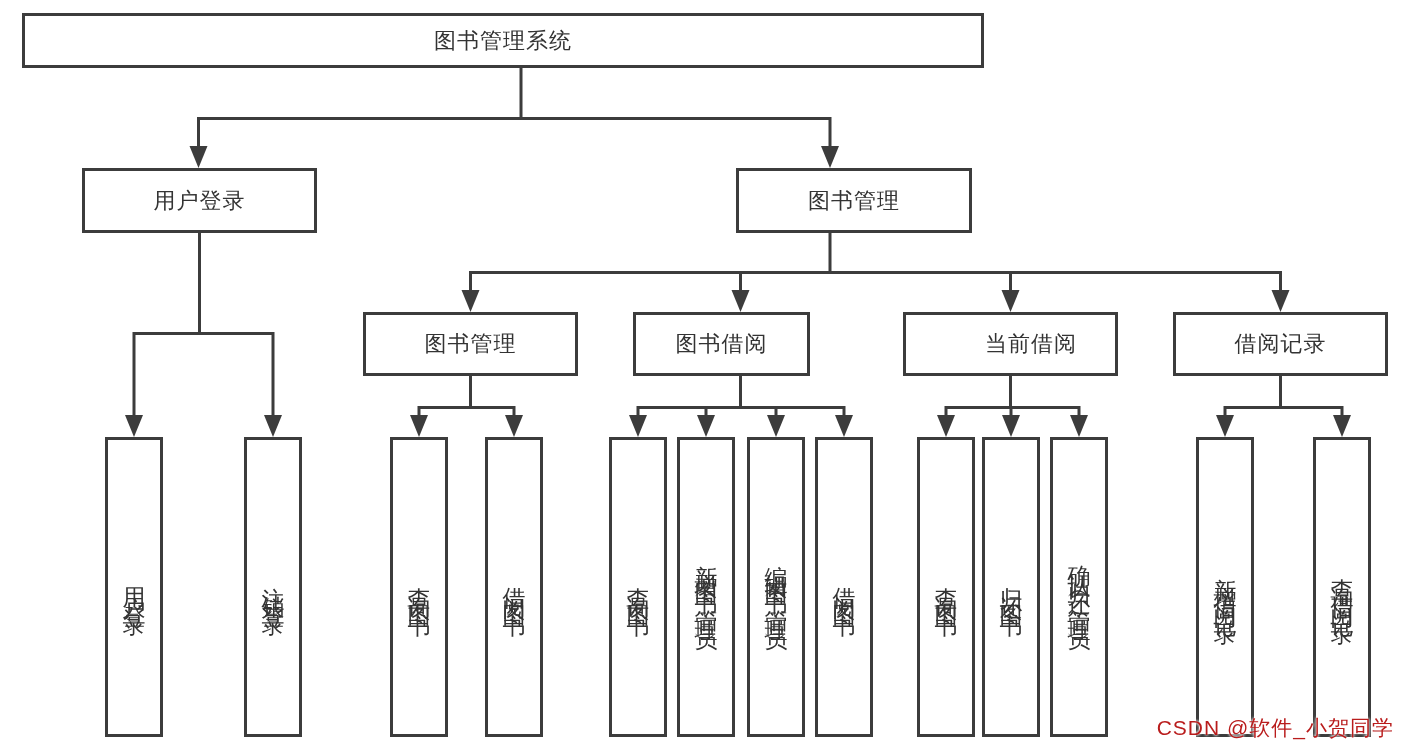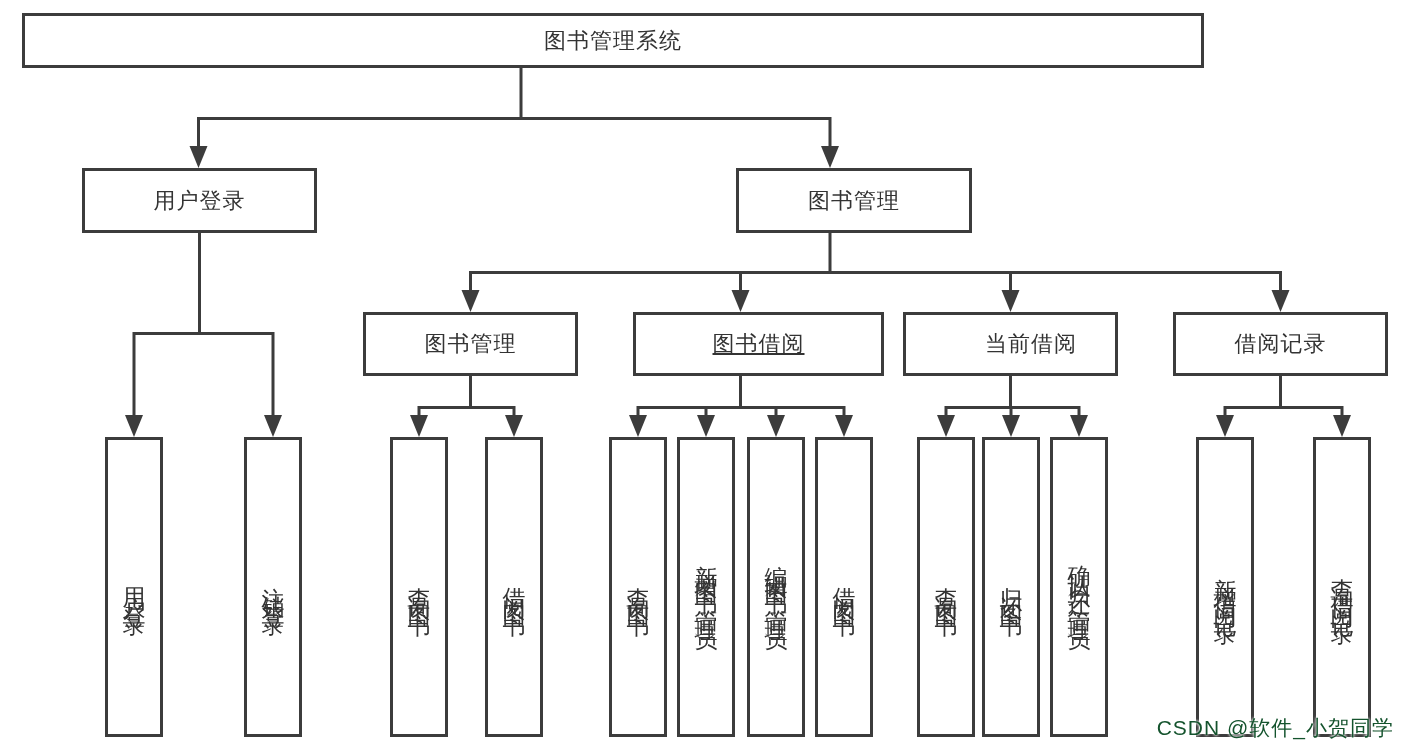--- a/index.html
+++ b/index.html
@@ -49,21 +49,21 @@
     line-height: 1;
   }
 
   .watermark {
     position: absolute;
     right: 11px;
     top: 714px;
     z-index: 5;
     font-size: 21px;
     letter-spacing: 1px;
-    color: #14532d;
+    color: #b91c1c;
     text-shadow: 0 0 3px #ffffff, 0 0 3px #ffffff;
     white-space: nowrap;
     margin-left: 20px;
   }
 </style>
 </head>
 <body>
 
 <div class="canvas">
 
@@ -100,27 +100,27 @@
       <polygon points="776,437 767,415 785,415"></polygon>
       <polygon points="844,437 835,415 853,415"></polygon>
       <polygon points="946,437 937,415 955,415"></polygon>
       <polygon points="1011,437 1002,415 1020,415"></polygon>
       <polygon points="1079,437 1070,415 1088,415"></polygon>
       <polygon points="1225,437 1216,415 1234,415"></polygon>
       <polygon points="1342,437 1333,415 1351,415"></polygon>
     </g>
   </svg>
 
-  <div class="node" style="left:22px; top:13px; width:1182px; height:55px;">图书管理系统</div>
+  <div class="node" style="left:22px; top:13px; width:962px; height:55px;">图书管理系统</div>
 
   <div class="node" style="left:82px; top:168px; width:235px; height:65px;">用户登录</div>
   <div class="node" style="left:712px; top:168px; width:236px; height:65px;margin-left:24px;">图书管理</div>
 
   <div class="node" style="left:363px; top:312px; width:215px; height:64px;">图书管理</div>
-  <div class="node" style="left:633px; top:312px; width:251px; height:64px;text-decoration:underline;">图书借阅</div>
+  <div class="node" style="left:633px; top:312px; width:177px; height:64px;">图书借阅</div>
   <div class="node" style="left:903px; top:312px; width:215px; height:64px;padding-left:41px;">当前借阅</div>
   <div class="node" style="left:1173px; top:312px; width:215px; height:64px;">借阅记录</div>
 
   <div class="node leaf" style="left:105px; top:437px; width:58px; height:300px;">用户登录</div>
   <div class="node leaf" style="left:244px; top:437px; width:58px; height:300px;">注销登录</div>
 
   <div class="node leaf" style="left:390px; top:437px; width:58px; height:300px;">查询图书</div>
   <div class="node leaf" style="left:485px; top:437px; width:58px; height:300px;">借阅图书</div>
 
   <div class="node leaf" style="left:609px; top:437px; width:58px; height:300px;">查询图书</div>

